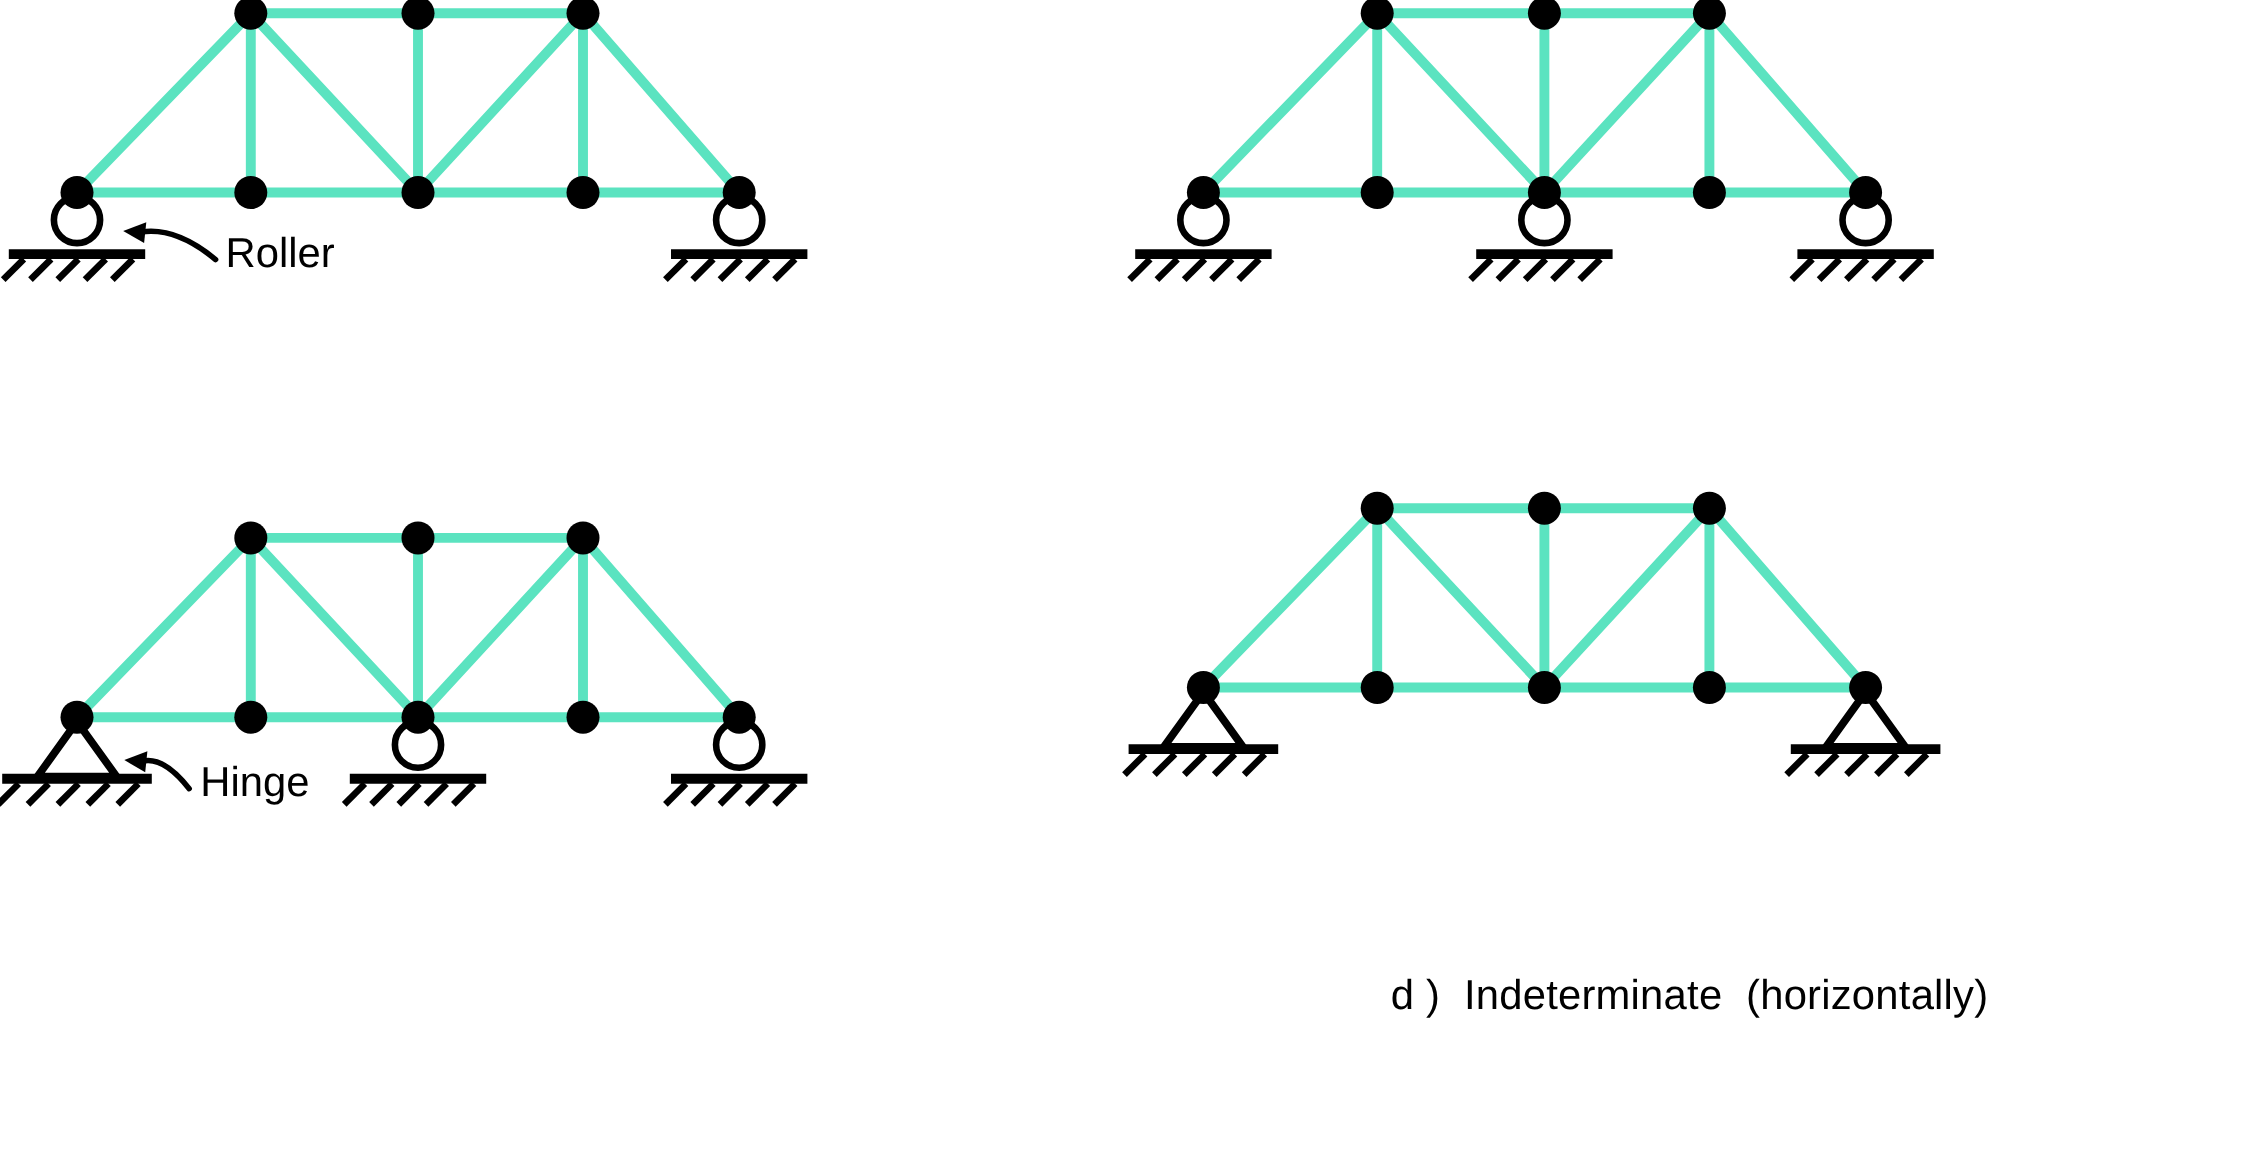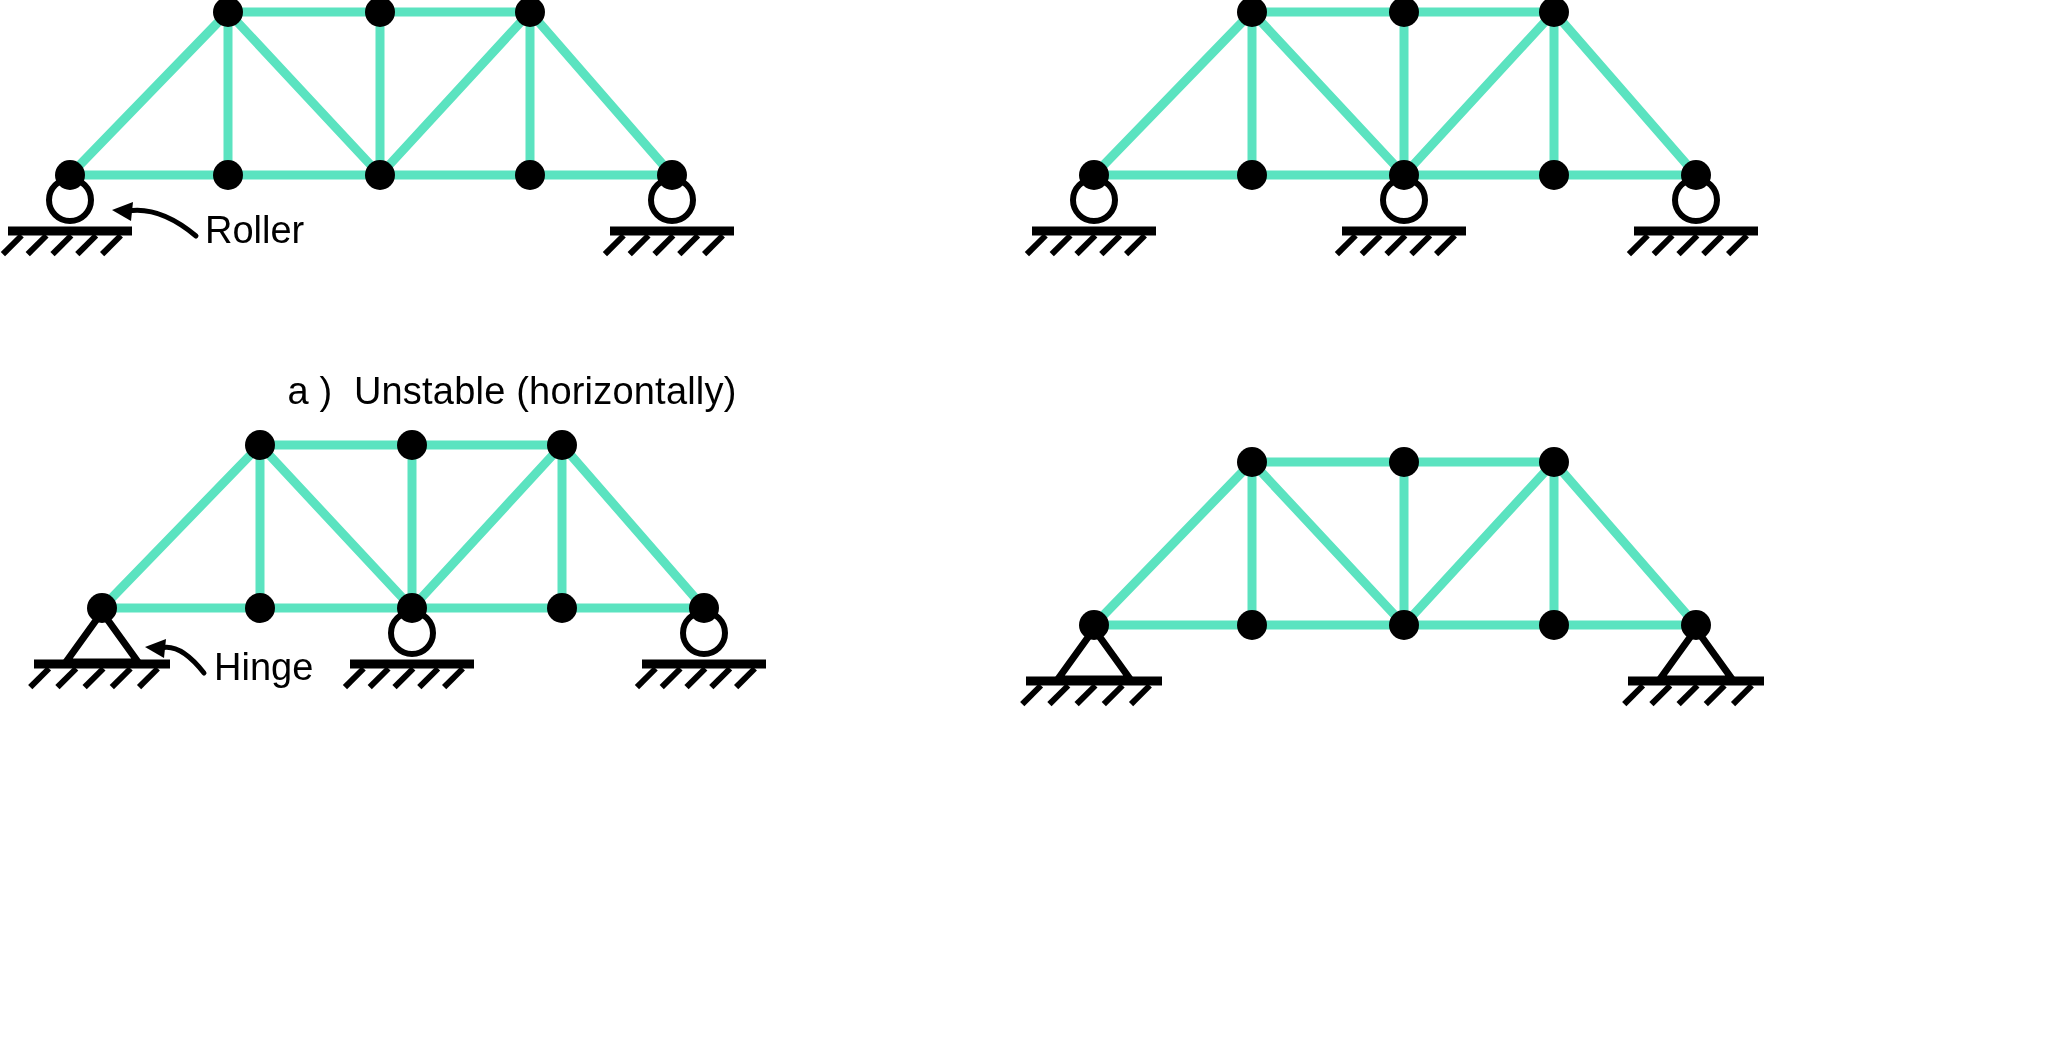--- a/index.html
+++ b/index.html
@@ -44,21 +44,21 @@
     white-space: pre;
     font-family: "Liberation Sans", sans-serif;
   }
   .caption-a { top: 370px; }
   .caption-b { top: 370px; }
   .caption-c { top: 434px; }
   .caption-d { top: 434px; }
 
   .panel-a { left: 0px;    top: 0px; }
   .panel-b { left: 1024px; top: 0px; }
-  .panel-c { left: 0px;    top: 433px; margin-left: 32px; }
+  .panel-c { left: 0px;    top: 477px; }
   .panel-d { left: 1024px; top: 450px; }
 
   text.annot-label {
     font-family: "Liberation Sans", sans-serif;
     font-size: 38px;
     fill: #000000;
   }
 </style>
 </head>
 <body>
@@ -113,21 +113,20 @@
           <ellipse cx="530" cy="12" rx="15" ry="15" fill="#000000"></ellipse>
         </g>
       <g>
           <g>
             <path d="M 196 236 Q 160 206 128 211" fill="none" stroke="#000000" stroke-width="5" stroke-linecap="round"></path>
             <polygon points="112,210 133,202 131,221" fill="#000000"></polygon>
             <text x="205" y="243" text-anchor="start" class="annot-label">Roller</text>
           </g>
         </g>
     </svg>
-    <div class="panel-caption caption-a">a )  Unstable (horizontally)</div>
   </div>
 
   <div class="panel panel-b">
     <svg class="panel-svg" viewBox="0 0 1024 440">
       <g>
           <line x1="70" y1="175" x2="228" y2="175" stroke="#5BE3C0" stroke-width="9" stroke-linecap="round"></line>
           <line x1="228" y1="175" x2="380" y2="175" stroke="#5BE3C0" stroke-width="9" stroke-linecap="round"></line>
           <line x1="380" y1="175" x2="530" y2="175" stroke="#5BE3C0" stroke-width="9" stroke-linecap="round"></line>
           <line x1="530" y1="175" x2="672" y2="175" stroke="#5BE3C0" stroke-width="9" stroke-linecap="round"></line>
           <line x1="228" y1="12" x2="380" y2="12" stroke="#5BE3C0" stroke-width="9" stroke-linecap="round"></line>
@@ -291,15 +290,16 @@
           <ellipse cx="228" cy="175" rx="15" ry="15" fill="#000000"></ellipse>
           <ellipse cx="380" cy="175" rx="15" ry="15" fill="#000000"></ellipse>
           <ellipse cx="530" cy="175" rx="15" ry="15" fill="#000000"></ellipse>
           <ellipse cx="672" cy="175" rx="15" ry="15" fill="#000000"></ellipse>
           <ellipse cx="228" cy="12" rx="15" ry="15" fill="#000000"></ellipse>
           <ellipse cx="380" cy="12" rx="15" ry="15" fill="#000000"></ellipse>
           <ellipse cx="530" cy="12" rx="15" ry="15" fill="#000000"></ellipse>
         </g>
       <g></g>
     </svg>
+    <div class="panel-caption caption-d">d )  Indeterminate  (horizontally)</div>
   </div>
 
 </div>
 
 </body></html>

